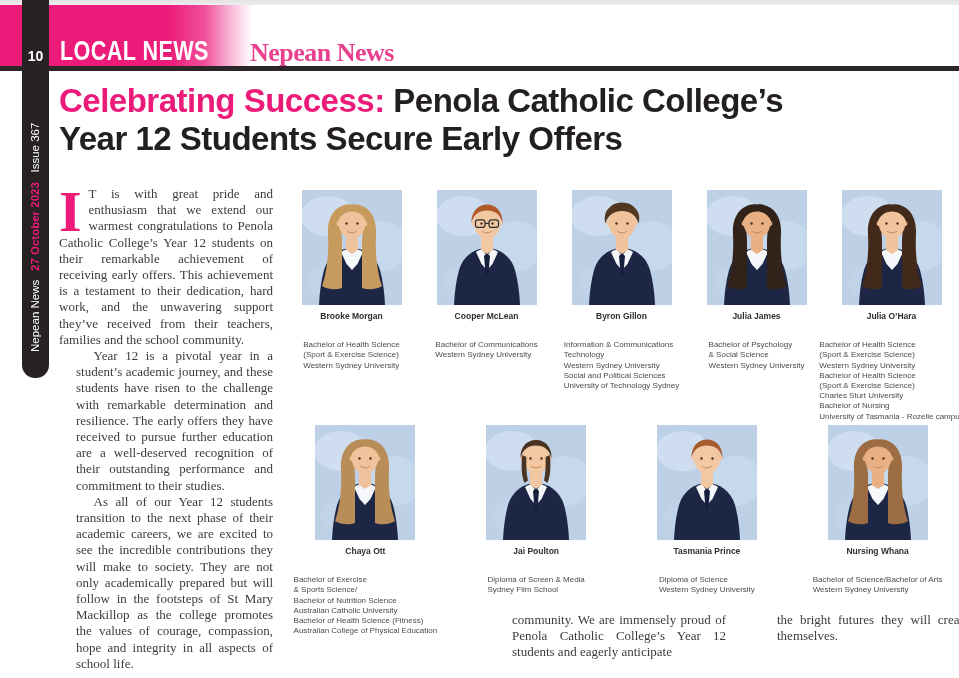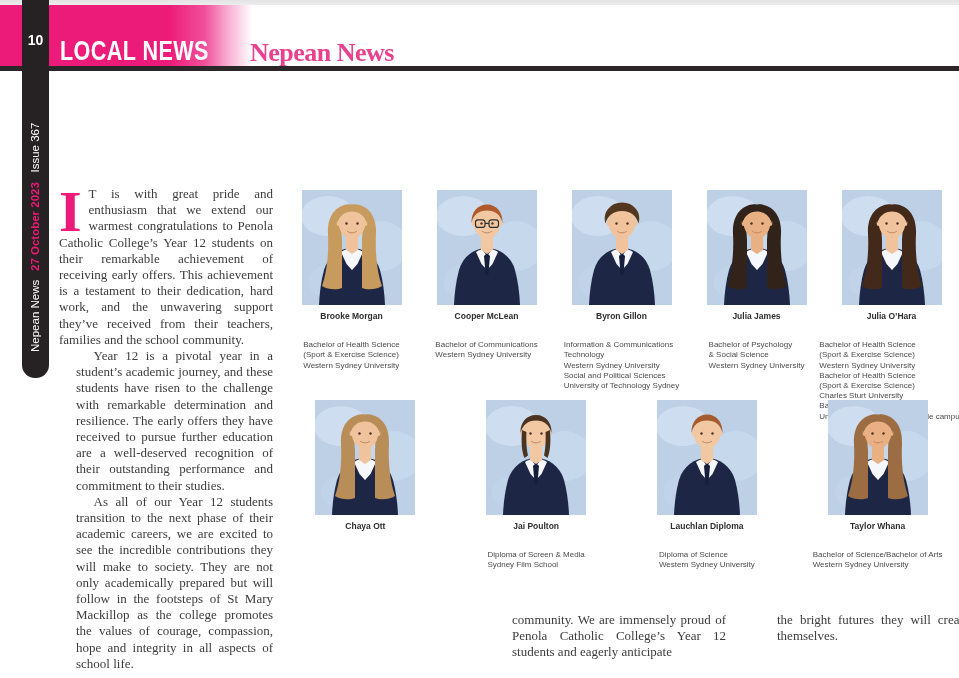--- a/index.html
+++ b/index.html
@@ -11,21 +11,21 @@
   .top-sheen{position:absolute;left:0;top:0;width:100%;height:14px;
     background:linear-gradient(180deg,#e3e3e3,rgba(255,255,255,0));}
   .local-news{position:absolute;left:60px;top:31px;color:#fff;font-weight:bold;
     font-size:27px;letter-spacing:.5px;transform:scaleX(.8);transform-origin:left center;white-space:nowrap;}
   .masthead{position:absolute;left:250px;top:33px;color:var(--masthead-pink);
     font-family:"Liberation Serif",serif;font-weight:bold;font-size:26px;letter-spacing:-.5px;white-space:nowrap;}
   .rule{position:absolute;left:0;top:66px;width:100%;height:5px;background:#2b2628;}
   
   .spine{position:absolute;left:22px;top:0;width:27px;height:378px;background:var(--spine-bg);
     border-bottom-left-radius:13px;border-bottom-right-radius:13px;z-index:5;}
-  .page-num{position:absolute;left:0;top:32px;width:100%;text-align:center;color:#fff;
+  .page-num{position:absolute;left:0;top:48px;width:100%;text-align:center;color:#fff;
     font-weight:bold;font-size:14px;}
   .spine-text{position:absolute;bottom:26px;left:0;width:27px;height:272px;
     writing-mode:vertical-rl;transform:rotate(180deg);line-height:27px;
     font-size:11.5px;color:#fff;white-space:nowrap;}
   .spine-text .spine-date{color:var(--pink);font-weight:bold;margin:6px 0;}
   
   .headline{position:absolute;left:59px;top:82px;margin:0;width:890px;
     font-size:33px;line-height:38px;font-weight:bold;letter-spacing:-.5px;color:var(--ink);}
   .hl-pink{color:var(--pink);}
   
@@ -38,21 +38,21 @@
     font-size:58px;line-height:45px;color:var(--pink);margin:3px 7px 0 0;}
   .closing{position:absolute;top:612px;width:214px;font-family:"Liberation Serif",serif;
     font-size:13px;line-height:16.2px;color:#3c3c3e;text-align:justify;}
   .c1{left:284px;text-indent:1.35em;}
   .c2{left:512px;}
   .c3{left:777px;}
   
   .photo-grid{position:absolute;left:284px;top:190px;width:675px;height:470px;}
   .photo-row{position:absolute;left:0;right:0;display:flex;justify-content:space-between;}
   .row1{top:0;}
-  .row2{top:210px;gap:8px;}
+  .row2{top:235px;gap:8px;}
   .student-card{display:flex;flex-direction:column;align-items:center;}
   .row1 .student-card{width:135px;}
   .row2 .student-card{width:168px;}
   .portrait{width:100px;height:115px;display:block;}
   .s-name{margin-top:6px;font-size:8.5px;line-height:1.3;font-weight:bold;color:#2e2e30;text-align:right;}
   .s-caption{font-size:8px;line-height:1.28;color:#4b4b4d;text-align:left;
     white-space:pre-line;margin:18px -34px 0;}
 </style>
 </head>
 <body>
@@ -63,20 +63,24 @@
     <div class="local-news">LOCAL NEWS</div>
     <div class="masthead">Nepean News</div>
   </div>
   <div class="rule"></div>
 
   <div class="spine">
     <div class="page-num">10</div>
     <div class="spine-text"><span>Nepean News</span> <span class="spine-date">27 October 2023</span> <span>Issue 367</span></div>
   </div>
 
+  <h1 class="headline">
+    <div><span class="hl-pink">Celebrating Success:</span><span> Penola Catholic College’s</span></div>
+    <div>Year 12 Students Secure Early Offers</div>
+  </h1>
 
   <div class="col-left">
     <p><span class="dropcap">I</span><span>T is with great pride and enthusiasm that we extend our warmest congratulations to Penola Catholic College’s Year 12 students on their remarkable achievement of receiving early offers. This achievement is a testament to their dedication, hard work, and the unwavering support they’ve received from their teachers, families and the school community.</span></p>
     <p class="ind">Year 12 is a pivotal year in a student’s academic journey, and these students have risen to the challenge with remarkable determination and resilience. The early offers they have received to pursue further education are a well-deserved recognition of their outstanding performance and commitment to their studies.</p>
     <p class="ind">As all of our Year 12 students transition to the next phase of their academic careers, we are excited to see the incredible contributions they will make to society. They are not only academically prepared but will follow in the footsteps of St Mary Mackillop as the college promotes the values of courage, compassion, hope and integrity in all aspects of school life.</p>
   </div>
 
   <div class="photo-grid">
     <div class="photo-row row1" id="photo-row-1">
         <div class="student-card">
@@ -227,20 +231,26 @@
             <path d="M44 44 L56 44 L56 60 L50 64 L44 60Z" fill="#f0c39c"></path>
     <ellipse cx="36.8" cy="33" rx="2.2" ry="3" fill="#f0c39c"></ellipse>
     <ellipse cx="63.2" cy="33" rx="2.2" ry="3" fill="#f0c39c"></ellipse>
     <ellipse cx="50" cy="32" rx="13.5" ry="16.5" fill="#f0c39c"></ellipse>
             <path d="M50 14.5 C39.5 14.5 33.8 24 34.8 34 C37 26 43 21.5 50 21.5 C57 21.5 63 26 65.2 34 C66.2 24 60.5 14.5 50 14.5Z" fill="#b98d58"></path>
             <circle cx="44.5" cy="33.5" r="1.2" fill="#483325"></circle>
     <circle cx="55.5" cy="33.5" r="1.2" fill="#483325"></circle>
     <path d="M45.5 41.5 Q50 44.5 54.5 41.5" stroke="#c08a65" stroke-width="1" fill="none" stroke-linecap="round"></path>
           </svg>
           <div class="s-name">Chaya Ott</div>
+          <div class="s-caption">Bachelor of Exercise
+&amp; Sports Science/
+Bachelor of Nutrition Science
+Australian Catholic University
+Bachelor of Health Science (Fitness)
+Australian College of Physical Education</div>
         </div>
         <div class="student-card">
           <svg class="portrait" viewBox="0 0 100 115">
     <rect width="100" height="115" fill="#bdd0e6"></rect>
     <ellipse cx="26" cy="26" rx="27" ry="20" fill="#d6e2f2" opacity="0.7"></ellipse>
     <ellipse cx="79" cy="56" rx="27" ry="25" fill="#cbddf0" opacity="0.6"></ellipse>
     <ellipse cx="38" cy="92" rx="32" ry="20" fill="#c3d5ea" opacity="0.5"></ellipse>
             <path d="M50 58 C38 58 26 66 22 80 C19 91 17.5 103 17 115 L83 115 C82.5 103 81 91 78 80 C74 66 62 58 50 58Z" fill="#1d2745"></path>
     <path d="M42 60 L50 80 L58 60" fill="none" stroke="#39466e" stroke-width="1"></path>
             <path d="M39 62 C42 59.5 47 58.5 50 58.5 C53 58.5 58 59.5 61 62 L55.5 74 L50 80 L44.5 74Z" fill="#f5f7fa"></path>
@@ -273,21 +283,21 @@
     <path d="M50 63 L47 66 L48.7 85 L51.3 85 L53 66Z" fill="#16203c"></path>
             <path d="M44 44 L56 44 L56 60 L50 64 L44 60Z" fill="#f2c8a2"></path>
     <ellipse cx="36.8" cy="33" rx="2.2" ry="3" fill="#f2c8a2"></ellipse>
     <ellipse cx="63.2" cy="33" rx="2.2" ry="3" fill="#f2c8a2"></ellipse>
     <ellipse cx="50" cy="32" rx="13.5" ry="16.5" fill="#f2c8a2"></ellipse>
             <path d="M50 14.5 C40.5 14.5 34 22.5 34.5 33 C36.5 24.5 42 20.5 50 20.5 C58 20.5 63.5 24.5 65.5 33 C66 22.5 59.5 14.5 50 14.5Z" fill="#a55b2e"></path>
             <circle cx="44.5" cy="33.5" r="1.2" fill="#483325"></circle>
     <circle cx="55.5" cy="33.5" r="1.2" fill="#483325"></circle>
     <path d="M45.5 41.5 Q50 44.5 54.5 41.5" stroke="#c08a65" stroke-width="1" fill="none" stroke-linecap="round"></path>
           </svg>
-          <div class="s-name">Lauchlan Diploma</div>
+          <div class="s-name">Tasmania Prince</div>
           <div class="s-caption">Diploma of Science
 Western Sydney University</div>
         </div>
         <div class="student-card">
           <svg class="portrait" viewBox="0 0 100 115">
     <rect width="100" height="115" fill="#bdd0e6"></rect>
     <ellipse cx="26" cy="26" rx="27" ry="20" fill="#d6e2f2" opacity="0.7"></ellipse>
     <ellipse cx="79" cy="56" rx="27" ry="25" fill="#cbddf0" opacity="0.6"></ellipse>
     <ellipse cx="38" cy="92" rx="32" ry="20" fill="#c3d5ea" opacity="0.5"></ellipse>
             <path d="M50 58 C38 58 26 66 22 80 C19 91 17.5 103 17 115 L83 115 C82.5 103 81 91 78 80 C74 66 62 58 50 58Z" fill="#1d2745"></path>
@@ -296,21 +306,21 @@
             <path d="M40 98 L40 50 C38 28 42 16 50 14 C34 14 25 26 26 44 C27 62 25 82 20 96 C26 100 35 100 40 98 Z M60 98 L60 50 C62 28 58 16 50 14 C66 14 75 26 74 44 C73 62 75 82 80 96 C74 100 65 100 60 98 Z" fill="#9c6d42"></path>
             <path d="M44 44 L56 44 L56 60 L50 64 L44 60Z" fill="#e8b083"></path>
     <ellipse cx="36.8" cy="33" rx="2.2" ry="3" fill="#e8b083"></ellipse>
     <ellipse cx="63.2" cy="33" rx="2.2" ry="3" fill="#e8b083"></ellipse>
     <ellipse cx="50" cy="32" rx="13.5" ry="16.5" fill="#e8b083"></ellipse>
             <path d="M50 14.5 C39.5 14.5 33.8 24 34.8 34 C37 26 43 21.5 50 21.5 C57 21.5 63 26 65.2 34 C66.2 24 60.5 14.5 50 14.5Z" fill="#9c6d42"></path>
             <circle cx="44.5" cy="33.5" r="1.2" fill="#483325"></circle>
     <circle cx="55.5" cy="33.5" r="1.2" fill="#483325"></circle>
     <path d="M45.5 41.5 Q50 44.5 54.5 41.5" stroke="#c08a65" stroke-width="1" fill="none" stroke-linecap="round"></path>
           </svg>
-          <div class="s-name">Taylor Whana</div>
+          <div class="s-name">Nursing Whana</div>
           <div class="s-caption">Bachelor of Science/Bachelor of Arts
 Western Sydney University</div>
         </div>
       </div>
   </div>
 
   <div class="closing c2">community. We are immensely proud of Penola Catholic College’s Year 12 students and eagerly anticipate</div>
   <div class="closing c3">the bright futures they will create for themselves.</div>
 </div>
 

